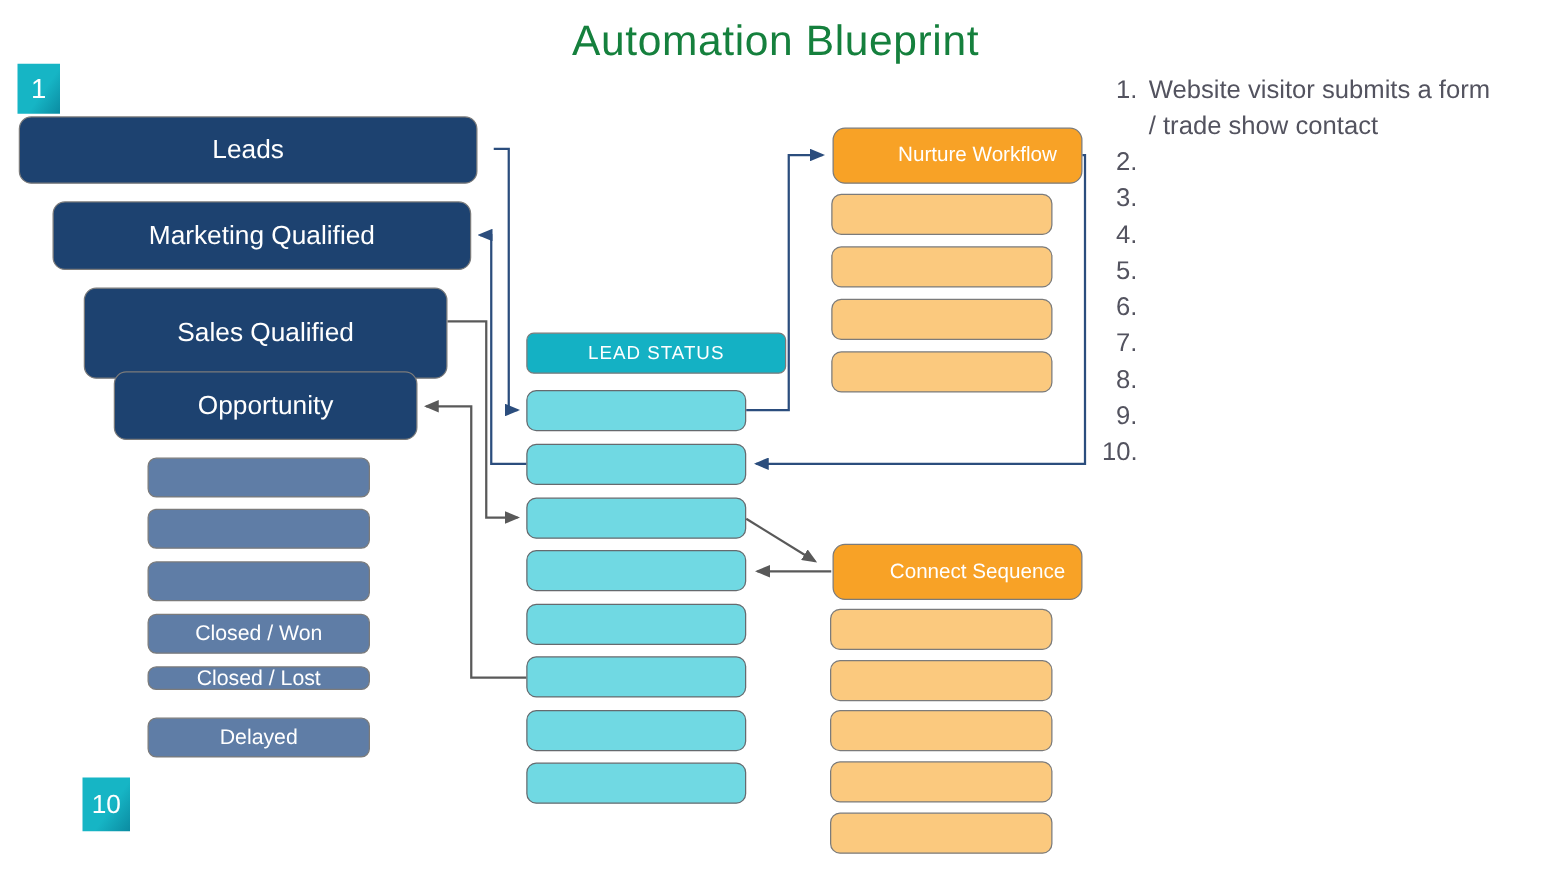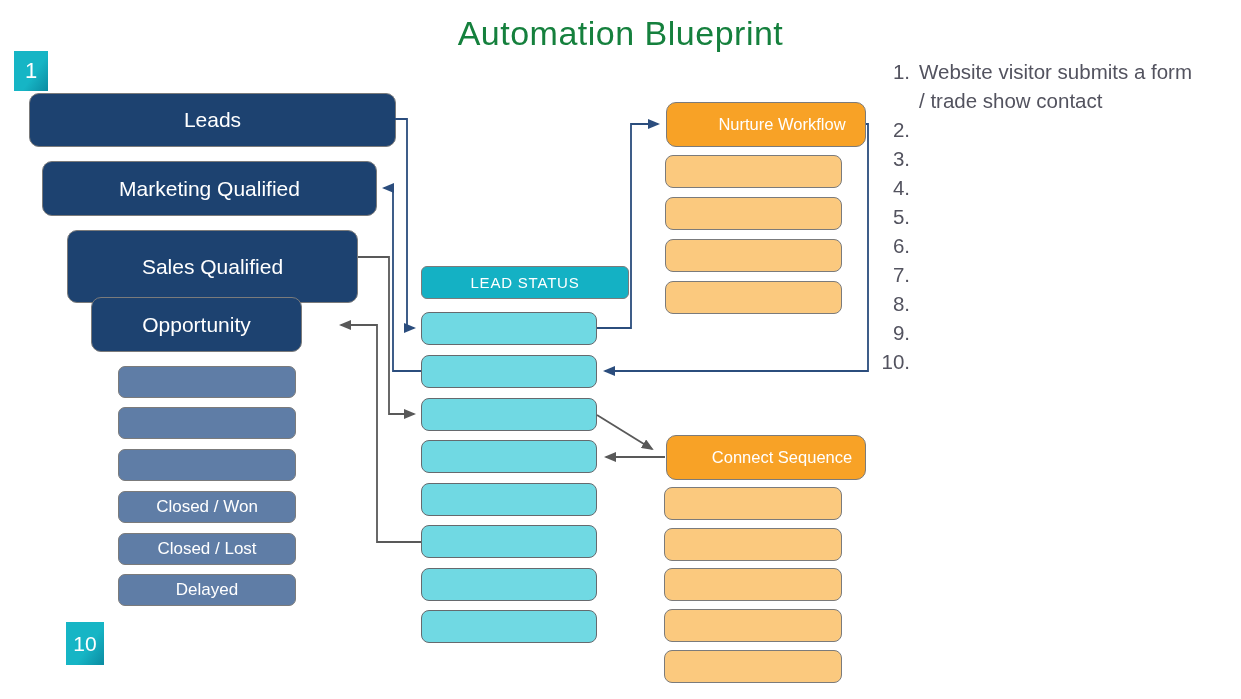--- a/index.html
+++ b/index.html
@@ -41,30 +41,30 @@
 </style>
 </head>
 <body>
 
 <div id="canvas">
 
   <div class="title">Automation Blueprint</div>
 
   <div class="badge" style="left:14px; top:51px; width:34px; height:40px; font-size:22px;">1</div>
 
-  <div class="box navy f-lg" style="left:29px; top:93px; width:367px; height:54px; border-radius:10px;">Leads</div>
+  <div class="box navy f-lg" style="left:15px; top:93px; width:367px; height:54px; border-radius:10px;">Leads</div>
   <div class="box navy f-lg" style="left:42px; top:161px; width:335px; height:55px; border-radius:10px;">Marketing Qualified</div>
   <div class="box navy f-lg" style="left:67px; top:230px; width:291px; height:73px; border-radius:10px;">Sales Qualified</div>
-  <div class="box navy f-lg" style="left:91px; top:297px; width:211px; height:55px; border-radius:10px;">Opportunity</div>
+  <div class="box navy f-lg" style="left:91px; top:297px; width:243px; height:55px; border-radius:10px;">Opportunity</div>
 
   <div class="box steel f-md" style="left:118px; top:366px; width:178px; height:32px;"></div>
   <div class="box steel f-md" style="left:118px; top:407px; width:178px; height:32px;"></div>
   <div class="box steel f-md" style="left:118px; top:449px; width:178px; height:32px;"></div>
   <div class="box steel f-md" style="left:118px; top:491px; width:178px; height:32px;">Closed / Won</div>
-  <div class="box steel f-md" style="left:118px; top:533px; width:178px; height:32px;">Closed / Lost</div>
+  <div class="box steel f-md" style="left:118px; top:533px; width:178px; height:19px;">Closed / Lost</div>
   <div class="box steel f-md" style="left:118px; top:574px; width:178px; height:32px;">Delayed</div>
 
   <div class="badge" style="left:66px; top:622px; width:38px; height:43px; font-size:21px;">10</div>
 
   <div class="box teal-h f-ls" style="left:421px; top:266px; width:208px; height:33px;">LEAD STATUS</div>
   <div class="box cyan" style="left:421px; top:312px; width:176px; height:33px;"></div>
   <div class="box cyan" style="left:421px; top:355px; width:176px; height:33px;"></div>
   <div class="box cyan" style="left:421px; top:398px; width:176px; height:33px;"></div>
   <div class="box cyan" style="left:421px; top:440px; width:176px; height:33px;"></div>
   <div class="box cyan" style="left:421px; top:483px; width:176px; height:33px;"></div>

